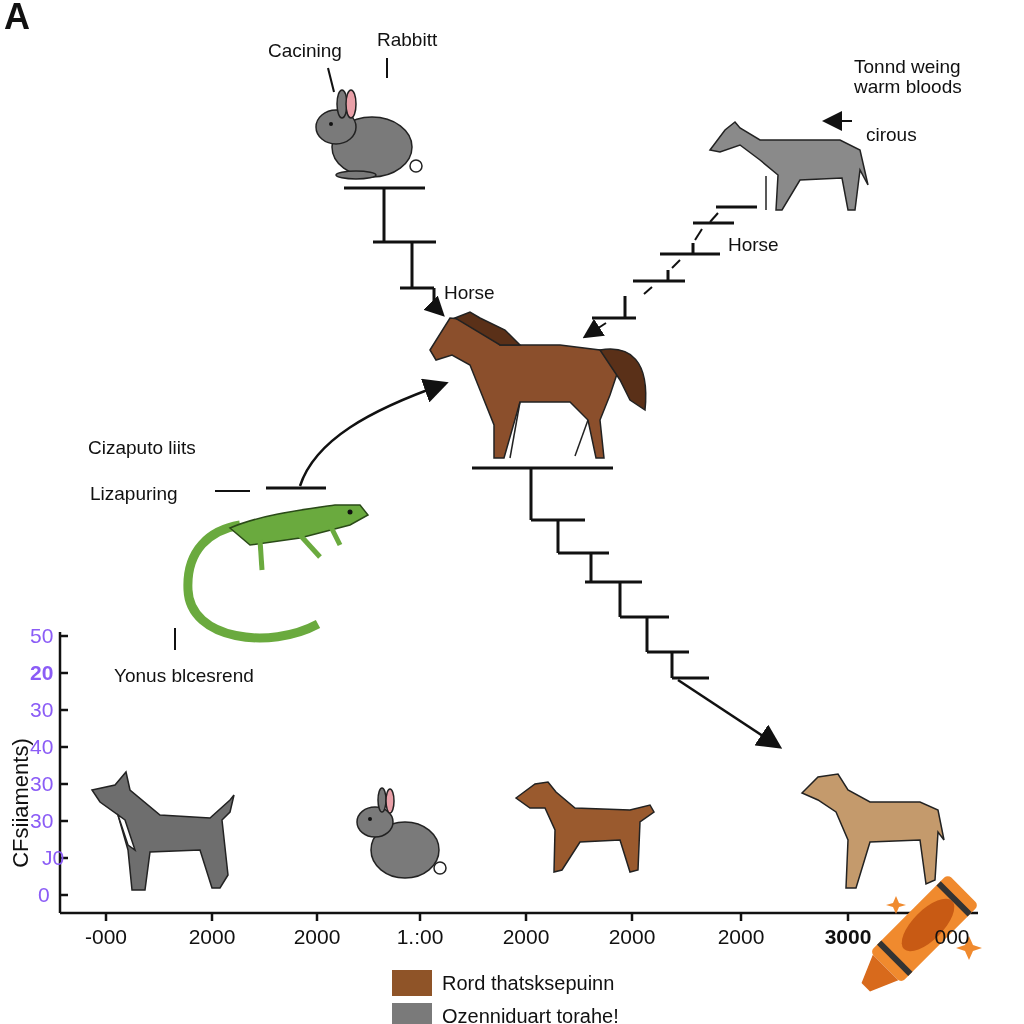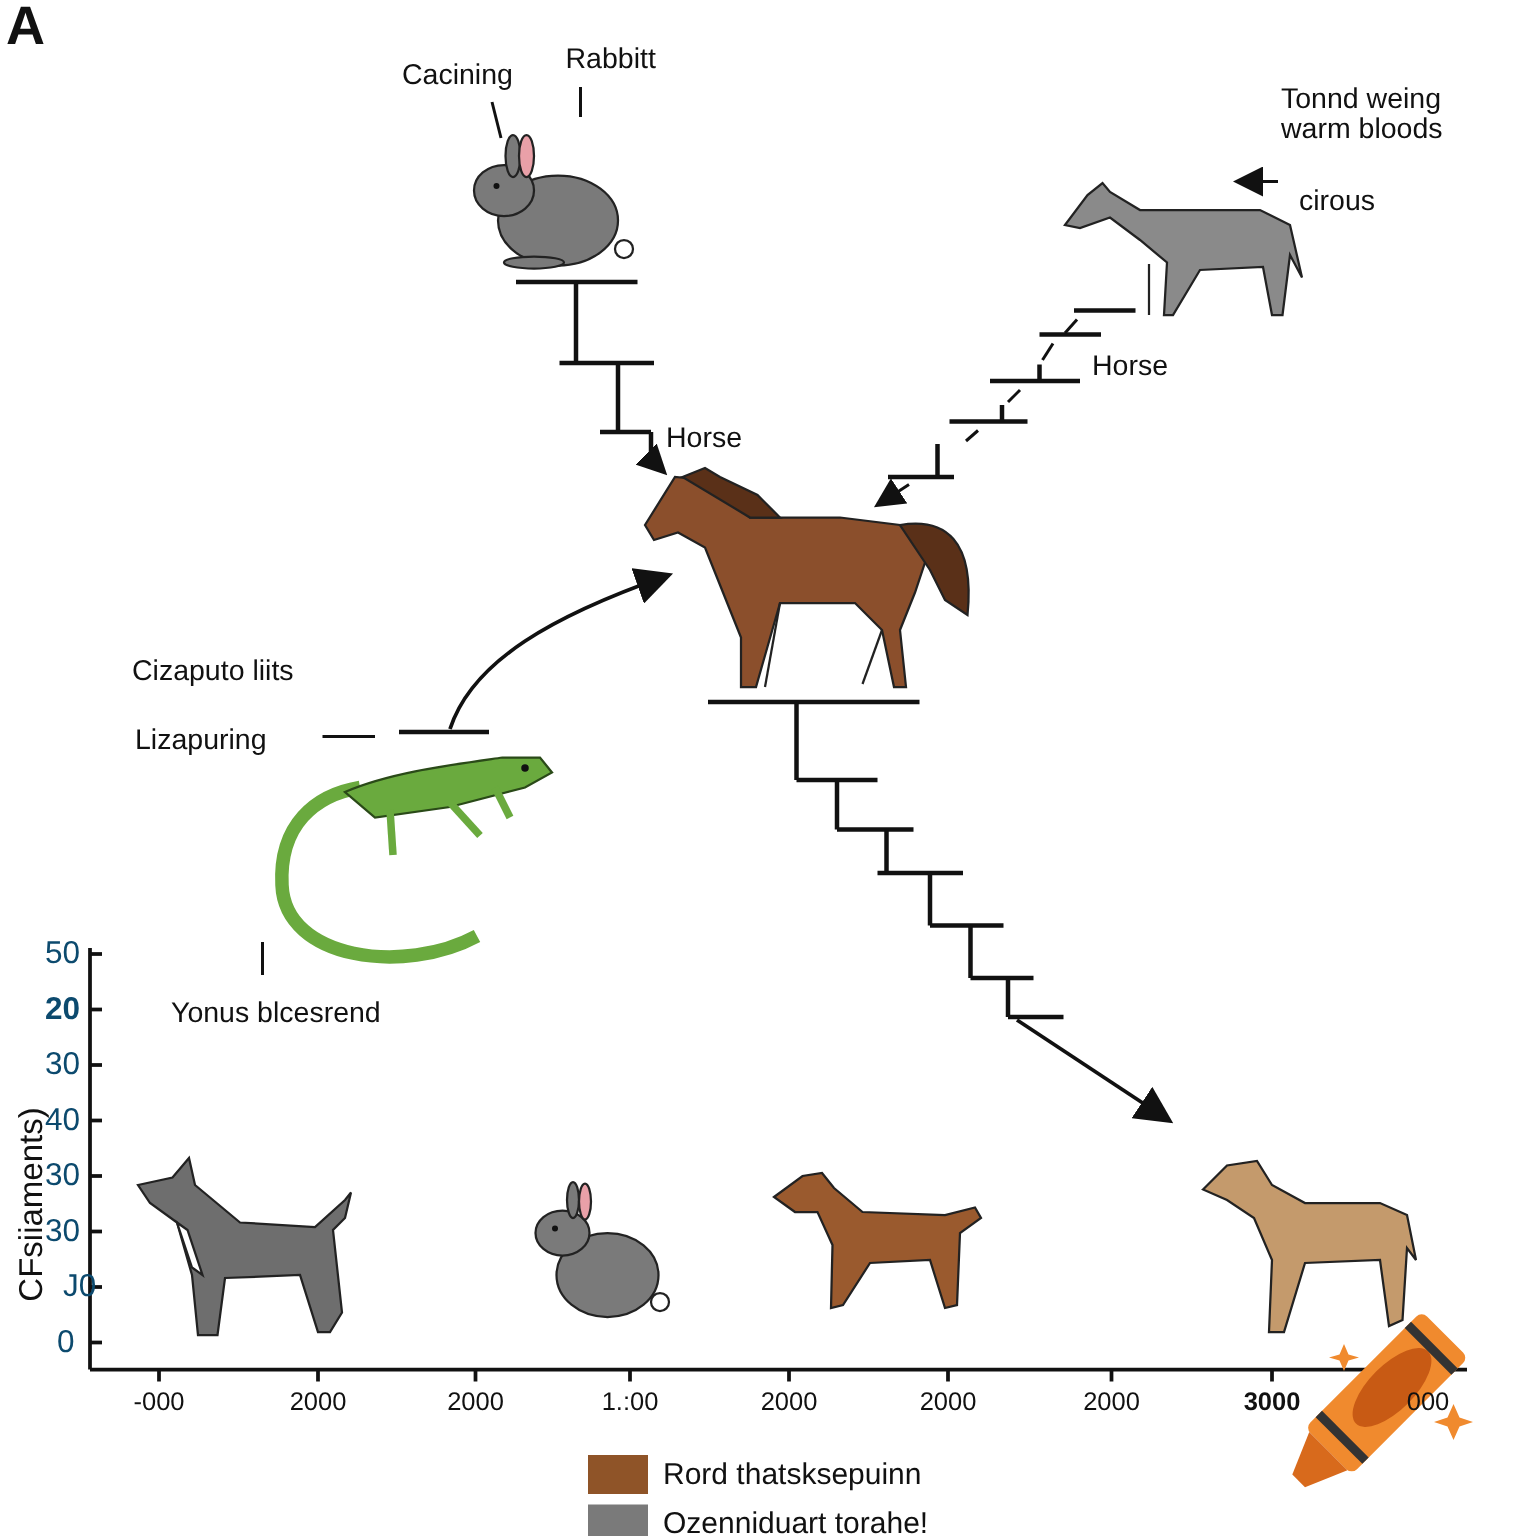--- a/index.html
+++ b/index.html
@@ -1,22 +1,22 @@
 <!DOCTYPE html>
 <html><head>
 <meta charset="utf-8">
 <style>
   html, body { margin: 0; padding: 0; background: #ffffff; }
   body { width: 1024px; height: 1024px; position: relative; overflow: hidden;
          font-family: "Liberation Sans", "DejaVu Sans", sans-serif; color: #111; }
   .lbl { position: absolute; font-size: 19px; white-space: nowrap; color: #111; }
   .panel { position: absolute; left: 4px; top: -4px; font-size: 36px; font-weight: bold; }
   svg.layer { position: absolute; left: 0; top: 0; }
-  .tick { position: absolute; font-size: 21px; color: #0c4a6e; }
-  .xtick { position: absolute; font-size: 17px; top: 925px; transform: translateX(-50%); }
+  .tick { position: absolute; font-size: 21px; color: #8b5cf6; }
+  .xtick { position: absolute; font-size: 21px; top: 925px; transform: translateX(-50%); }
   .ylabel { position: absolute; left: -44px; top: 790px; font-size: 22px; transform: rotate(-90deg); transform-origin: center; white-space: nowrap; }
   .legend-row { position: absolute; display: flex; align-items: center; gap: 10px; font-size: 20px; }
   .swatch { width: 40px; height: 26px; display: inline-block; }
 </style>
 </head>
 <body>
 
 <div class="panel">A</div>
 
 <div class="lbl" style="left:268px; top:40px;">Cacining</div>

